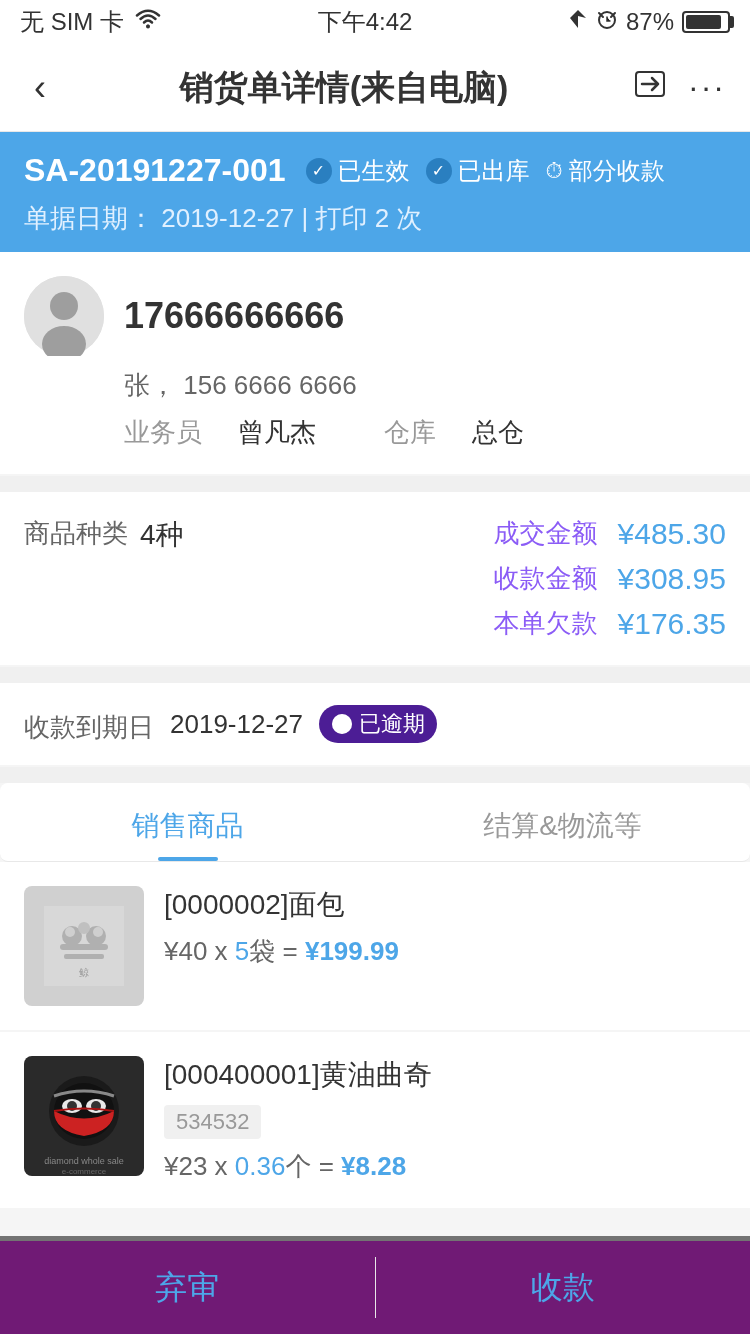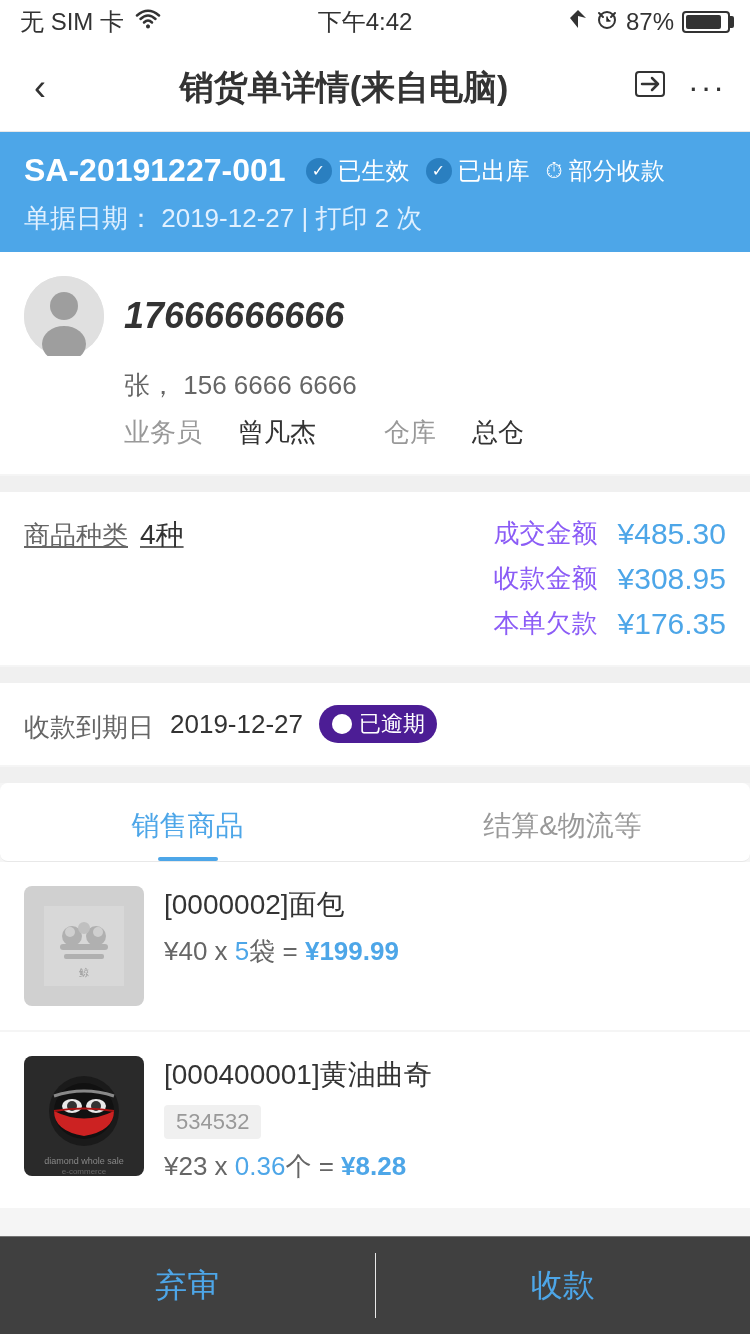--- a/index.html
+++ b/index.html
@@ -130,21 +130,20 @@
     .customer-section {
       background: #fff;
       padding: 24px;
       margin-bottom: 2px;
     }
     .customer-row {
       display: flex;
       align-items: center;
       gap: 20px;
       margin-bottom: 12px;
-      font-style: italic;
     }
     .avatar {
       width: 80px; height: 80px;
       border-radius: 50%;
       background: #e0e0e0;
       display: flex;
       align-items: center;
       justify-content: center;
       flex-shrink: 0;
     }
@@ -185,23 +184,21 @@
       margin-bottom: 2px;
     }
     .stats-left {
       display: flex;
       flex-direction: column;
     }
     .stats-item {
       font-size: 26px;
       color: #666;
       display: flex;
-      align-items: center;
       gap: 12px;
-      text-decoration: underline;
     }
     .stats-count {
       font-size: 28px;
       color: #333;
       font-weight: 500;
     }
     .stats-right {
       display: flex;
       flex-direction: column;
       gap: 10px;
@@ -331,22 +328,22 @@
       font-weight: 600;
     }
 
     
     .bottom-bar {
       position: fixed;
       bottom: 0;
       left: 0;
       width: 750px;
       height: 98px;
-      background: #404040;
-      border-top: 1px solid #737373;
+      background: #701a75;
+      border-top: 5px solid #737373;
       display: flex;
     }
     .bottom-btn {
       flex: 1;
       display: flex;
       align-items: center;
       justify-content: center;
       font-size: 32px;
       cursor: pointer;
     }

